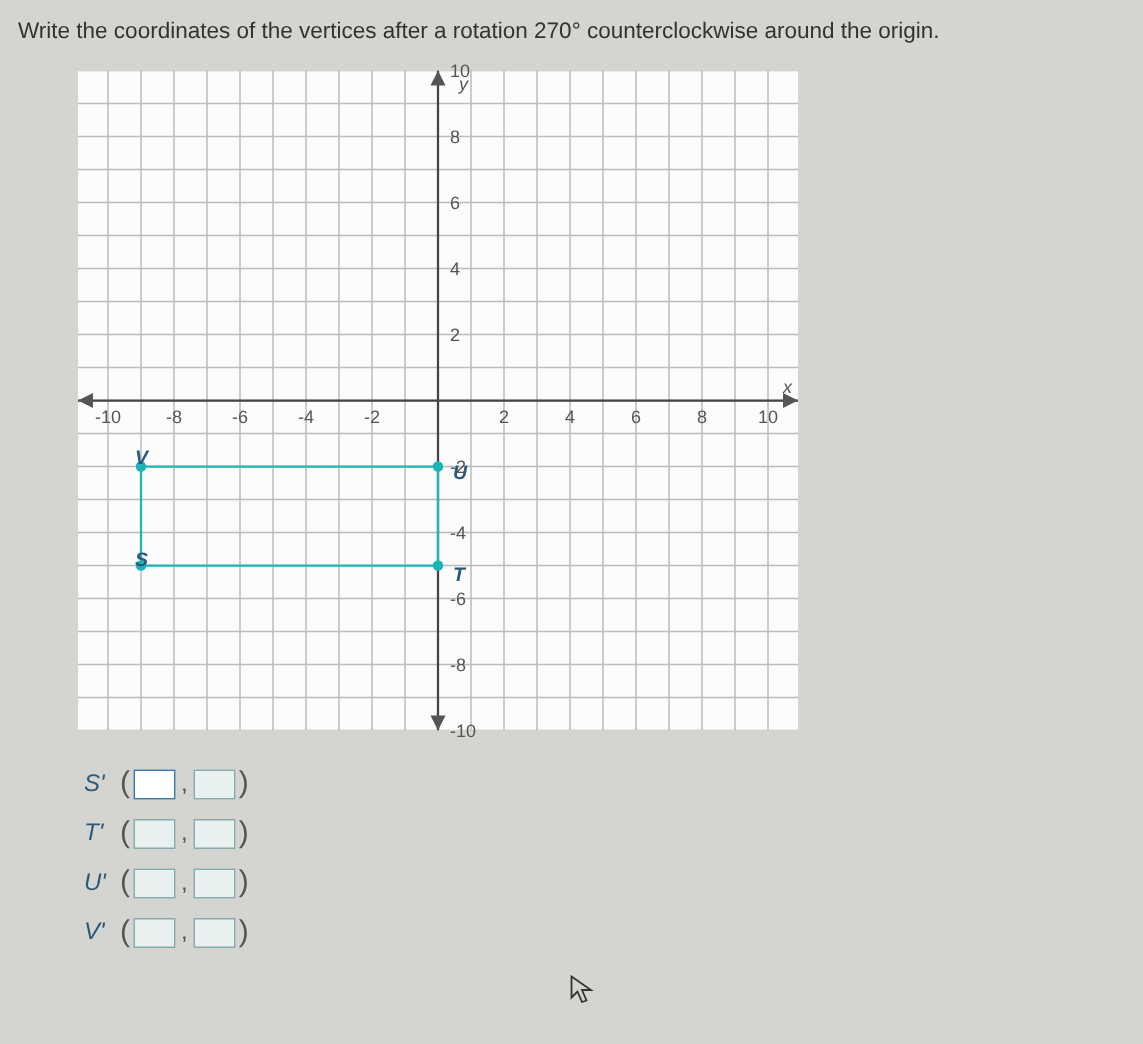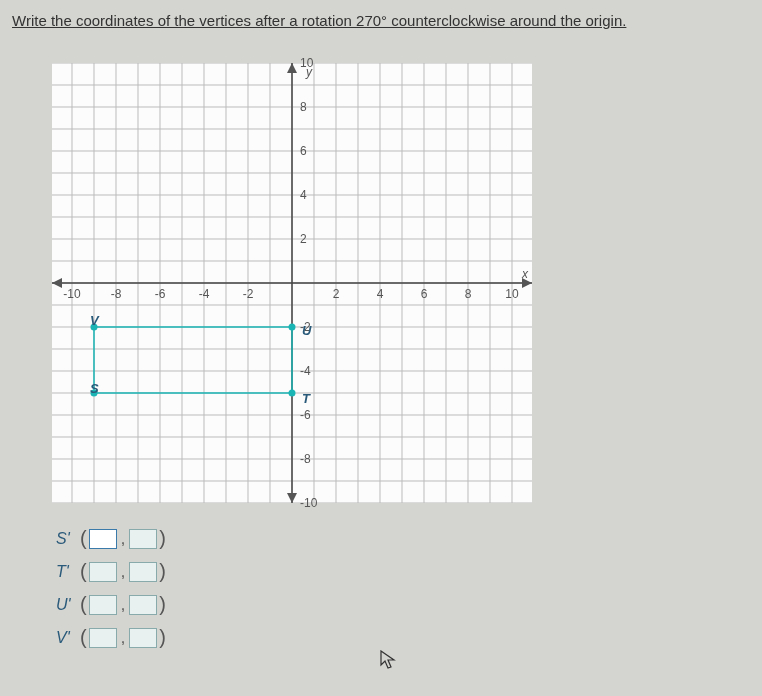--- a/index.html
+++ b/index.html
@@ -6,22 +6,21 @@
     body {
       font-family: Arial, sans-serif;
       background: #d4d4d0;
       padding: 12px;
       width: 762px;
       height: 696px;
     }
     .question {
       font-size: 15px;
       color: #333;
-      margin-bottom: 34px;
-      text-decoration: underline;
+      margin-bottom: 18px;
     }
     .chart-container {
       position: relative;
       width: 480px;
       height: 440px;
       margin-left: 40px;
       background: #fcfcfc;
     }
     .grid {
       position: absolute;

